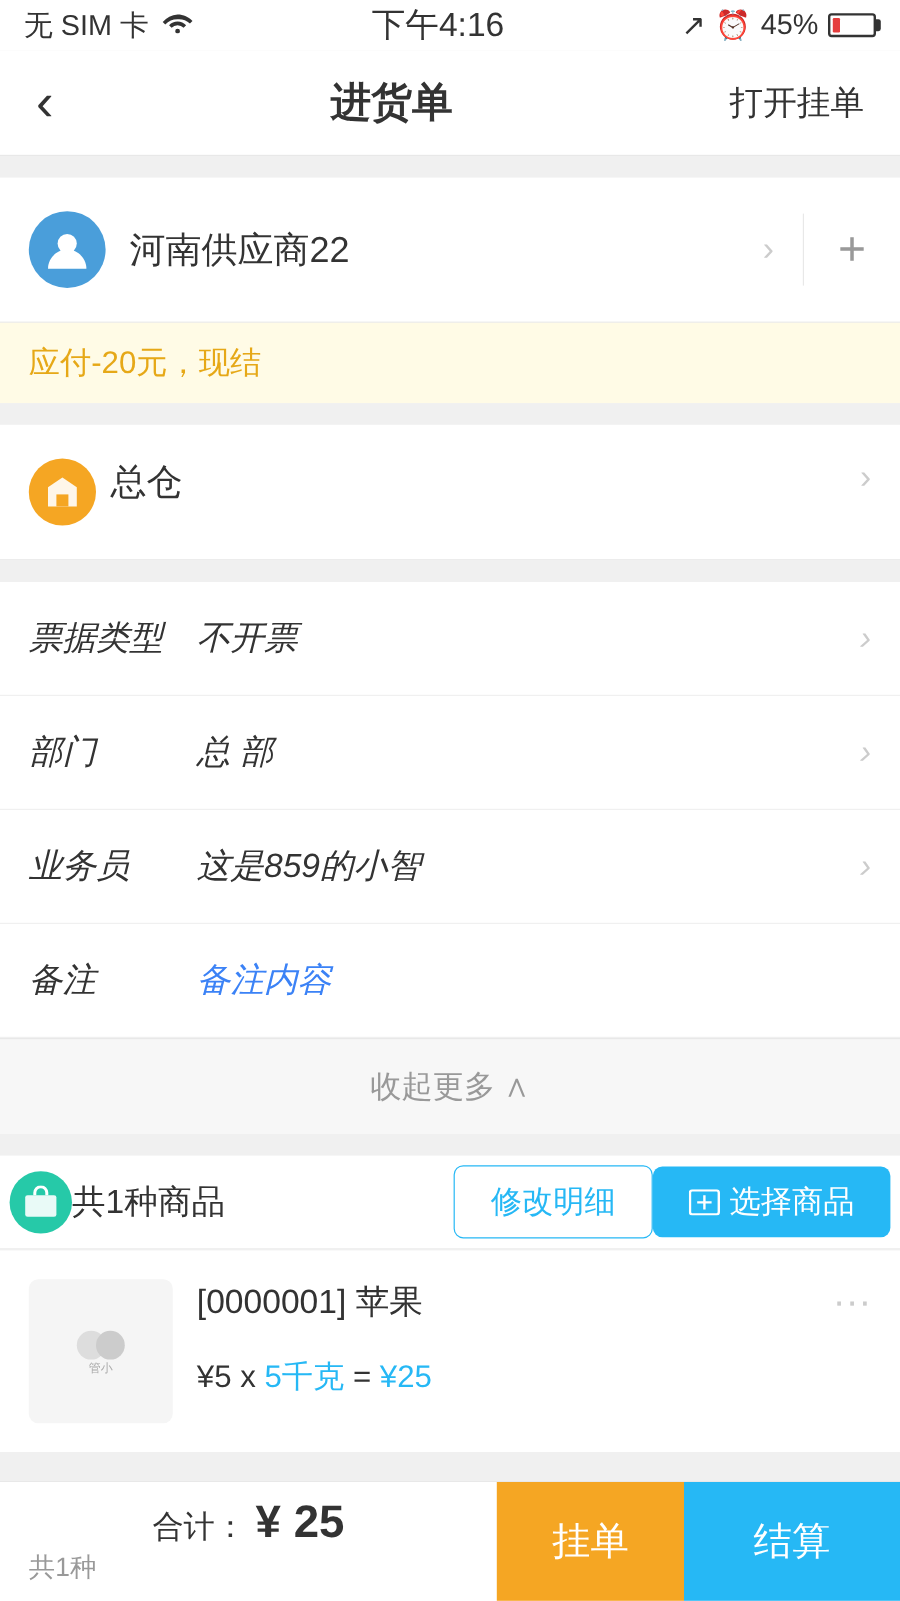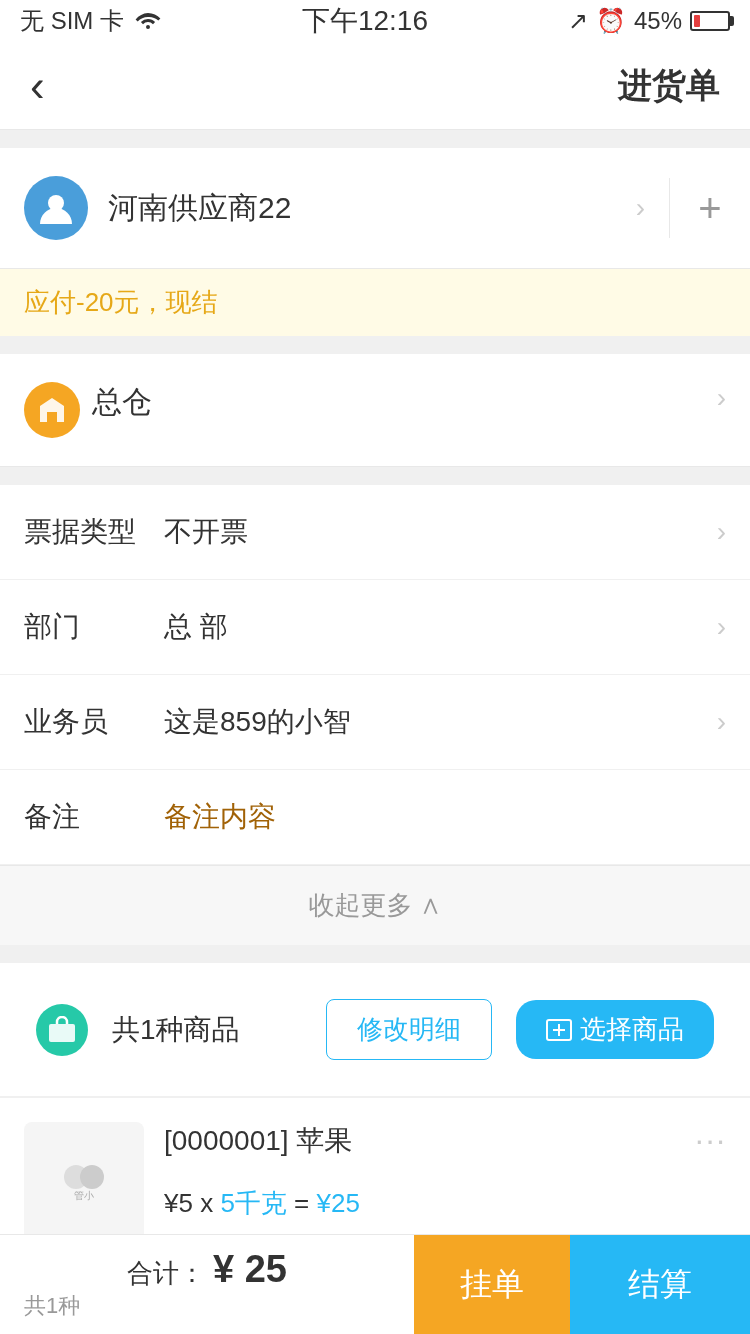--- a/index.html
+++ b/index.html
@@ -142,61 +142,62 @@
     }
     .warehouse-name {
       flex: 1;
       font-size: 30px;
       color: #333;
     }
 
     
     .form-section {
       background: #fff;
+      font-style: italic;
     }
     .form-row {
       display: flex;
       align-items: center;
       padding: 28px 24px;
       border-bottom: 1px solid #f0f0f0;
       cursor: pointer;
     }
     .form-label {
       font-size: 28px;
       color: #333;
       width: 140px;
       flex-shrink: 0;
     }
     .form-value {
       flex: 1;
       font-size: 28px;
       color: #333;
     }
     .form-value.placeholder {
-      color: #a16207;
+      color: #3b82f6;
     }
 
     
     .collapse-bar {
       background: #f7f7f7;
       text-align: center;
       padding: 22px;
       font-size: 26px;
       color: #999;
       border-top: 1px solid #e8e8e8;
       cursor: pointer;
     }
 
     
     .product-header {
       background: #fff;
       display: flex;
       align-items: center;
-      padding: 36px;
-      gap: 24px;
+      padding: 8px;
+      gap: 0;
       margin-top: 18px;
     }
     .product-count-icon {
       width: 52px; height: 52px; border-radius: 50%;
       background: #26c9a8;
       display: flex; align-items: center; justify-content: center;
       color: #fff; font-size: 24px;
       flex-shrink: 0;
     }
     .product-count-text {
@@ -210,21 +211,21 @@
       background: #fff;
       border-radius: 8px;
       padding: 12px 30px;
       font-size: 26px;
       cursor: pointer;
     }
     .btn-select {
       background: #26b8f5;
       color: #fff;
       border: none;
-      border-radius: 20px;
+      border-radius: 8px;
       padding: 12px 30px;
       font-size: 26px;
       cursor: pointer;
       display: flex;
       align-items: center;
       gap: 8px;
     }
 
     
     .product-item {
@@ -327,36 +328,37 @@
 
 <div class="status-bar">
   <div class="status-bar-left">
     <span>无 SIM 卡</span>
     <span>
       <svg width="28" height="20" viewBox="0 0 28 20">
           <path d="M14 16a2 2 0 110 4 2 2 0 010-4zm0-6c2.8 0 5.3 1.2 7.1 3.1l-2.1 2.1A7 7 0 0014 13a7 7 0 00-5 2.2L6.9 13.1A9.9 9.9 0 0114 10zm0-6c4.9 0 9.3 2.1 12.4 5.4l-2.1 2.1A13.9 13.9 0 0014 8a13.9 13.9 0 00-10.3 4.5L1.6 10.4A17.8 17.8 0 0114 4z" fill="#333"></path>
         </svg>
     </span>
   </div>
-  <div class="status-bar-center">下午12:16</div>
+  <div class="status-bar-center">下午4:16</div>
   <div class="status-bar-right">
     <span>↗</span>
     <span>⏰</span>
     <span>45%</span>
     <span class="battery-icon">
       <span class="battery-body">
           <span class="battery-fill"></span>
         </span>
     </span>
   </div>
 </div>
 
 <div class="nav-bar">
   <span class="nav-back" style="font-size:44px; font-weight:300;">‹</span>
   <span class="nav-title">进货单</span>
+  <span class="nav-action">打开挂单</span>
 </div>
 
 <div class="section-gap"></div>
 
 <div class="supplier-section">
   <div class="supplier-main">
     <div class="supplier-avatar">
       <svg width="36" height="36" viewBox="0 0 36 36">
           <circle cx="18" cy="13" r="8" fill="#fff"></circle>
           <path d="M2 34c0-8.8 7.2-16 16-16s16 7.2 16 16" fill="#fff"></path>

